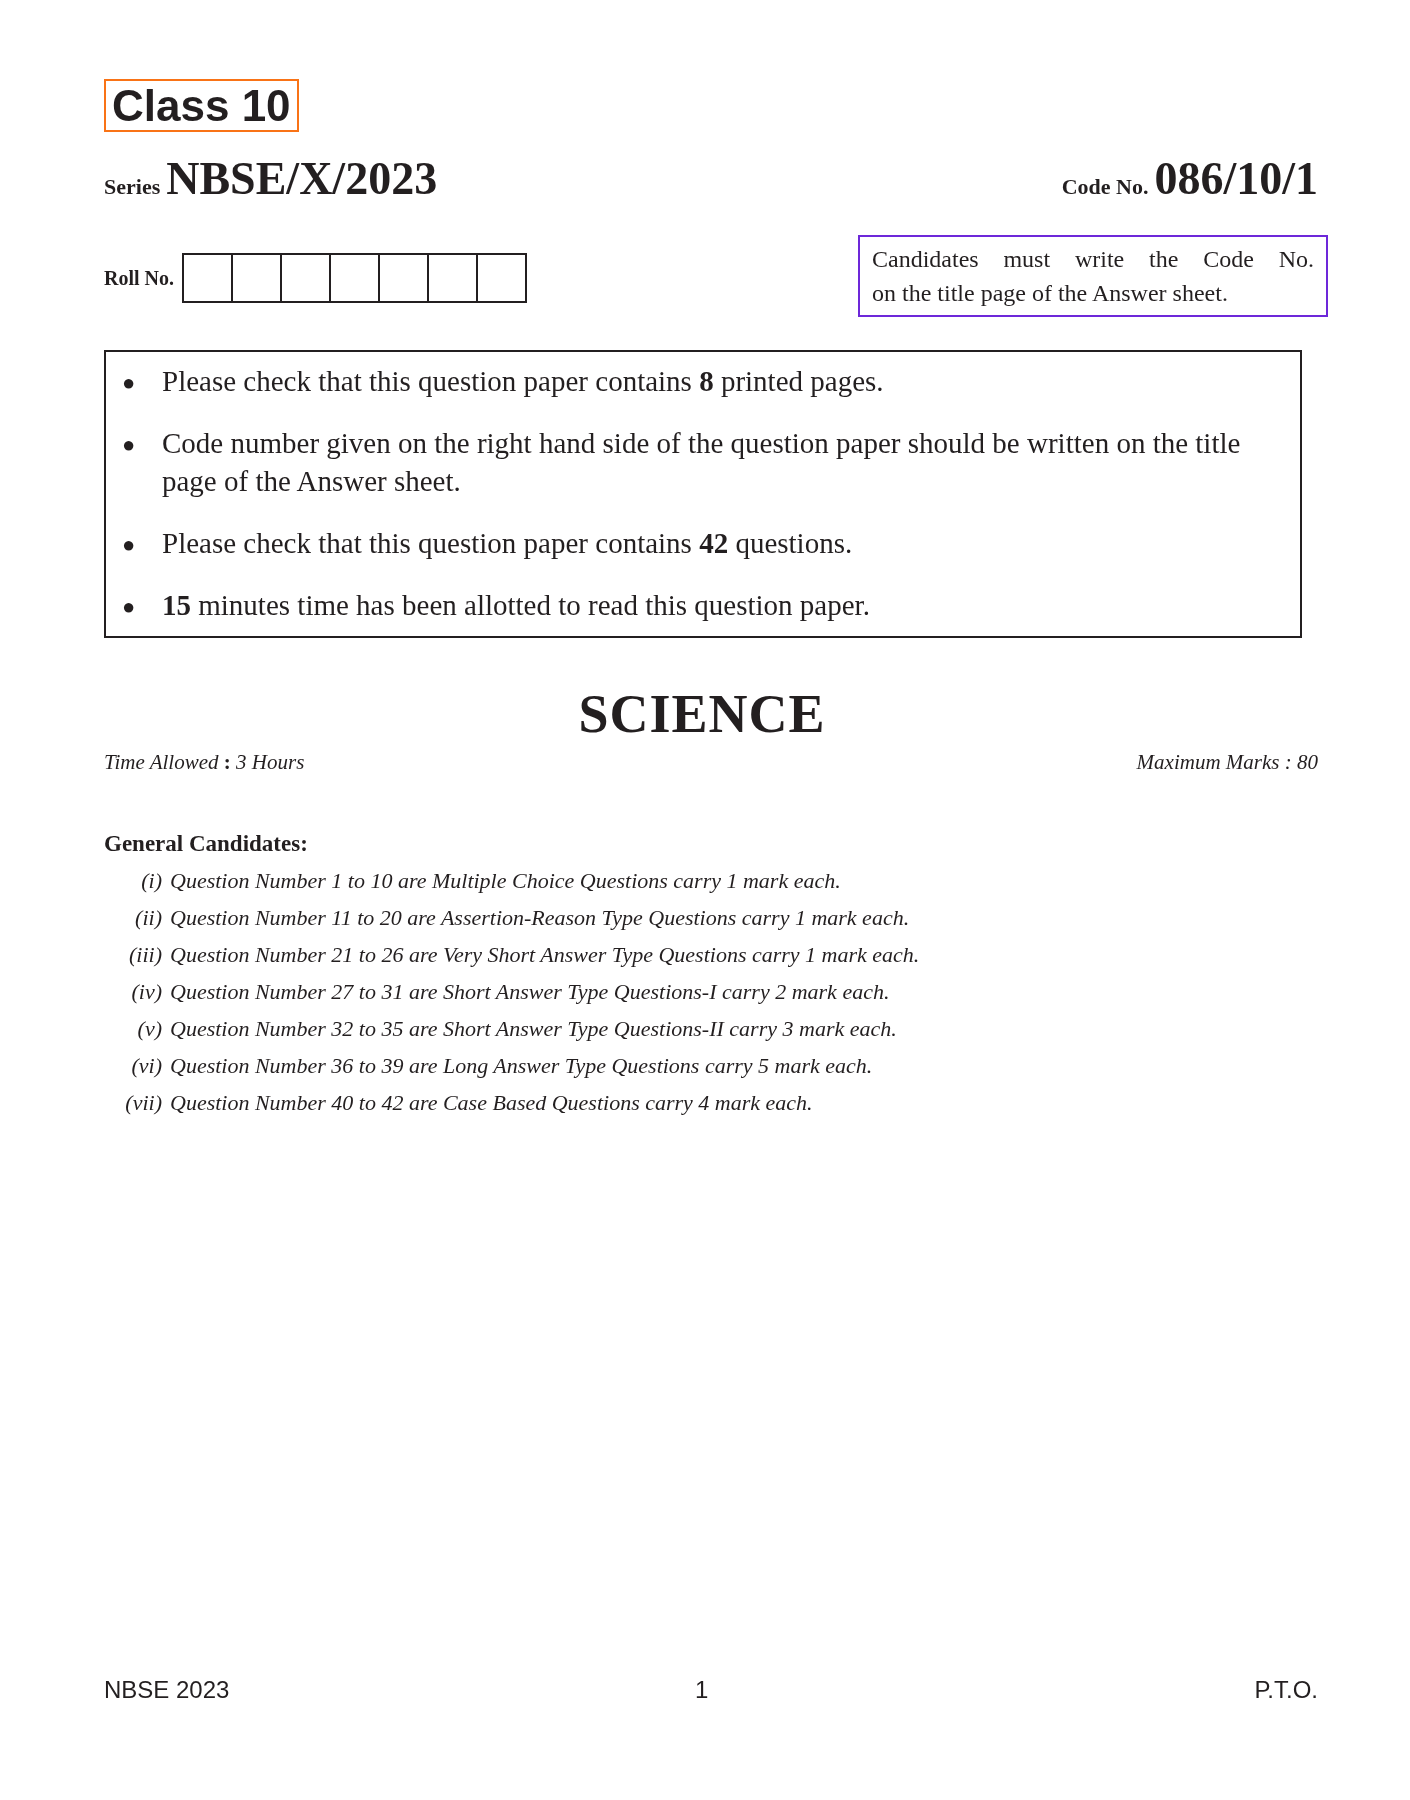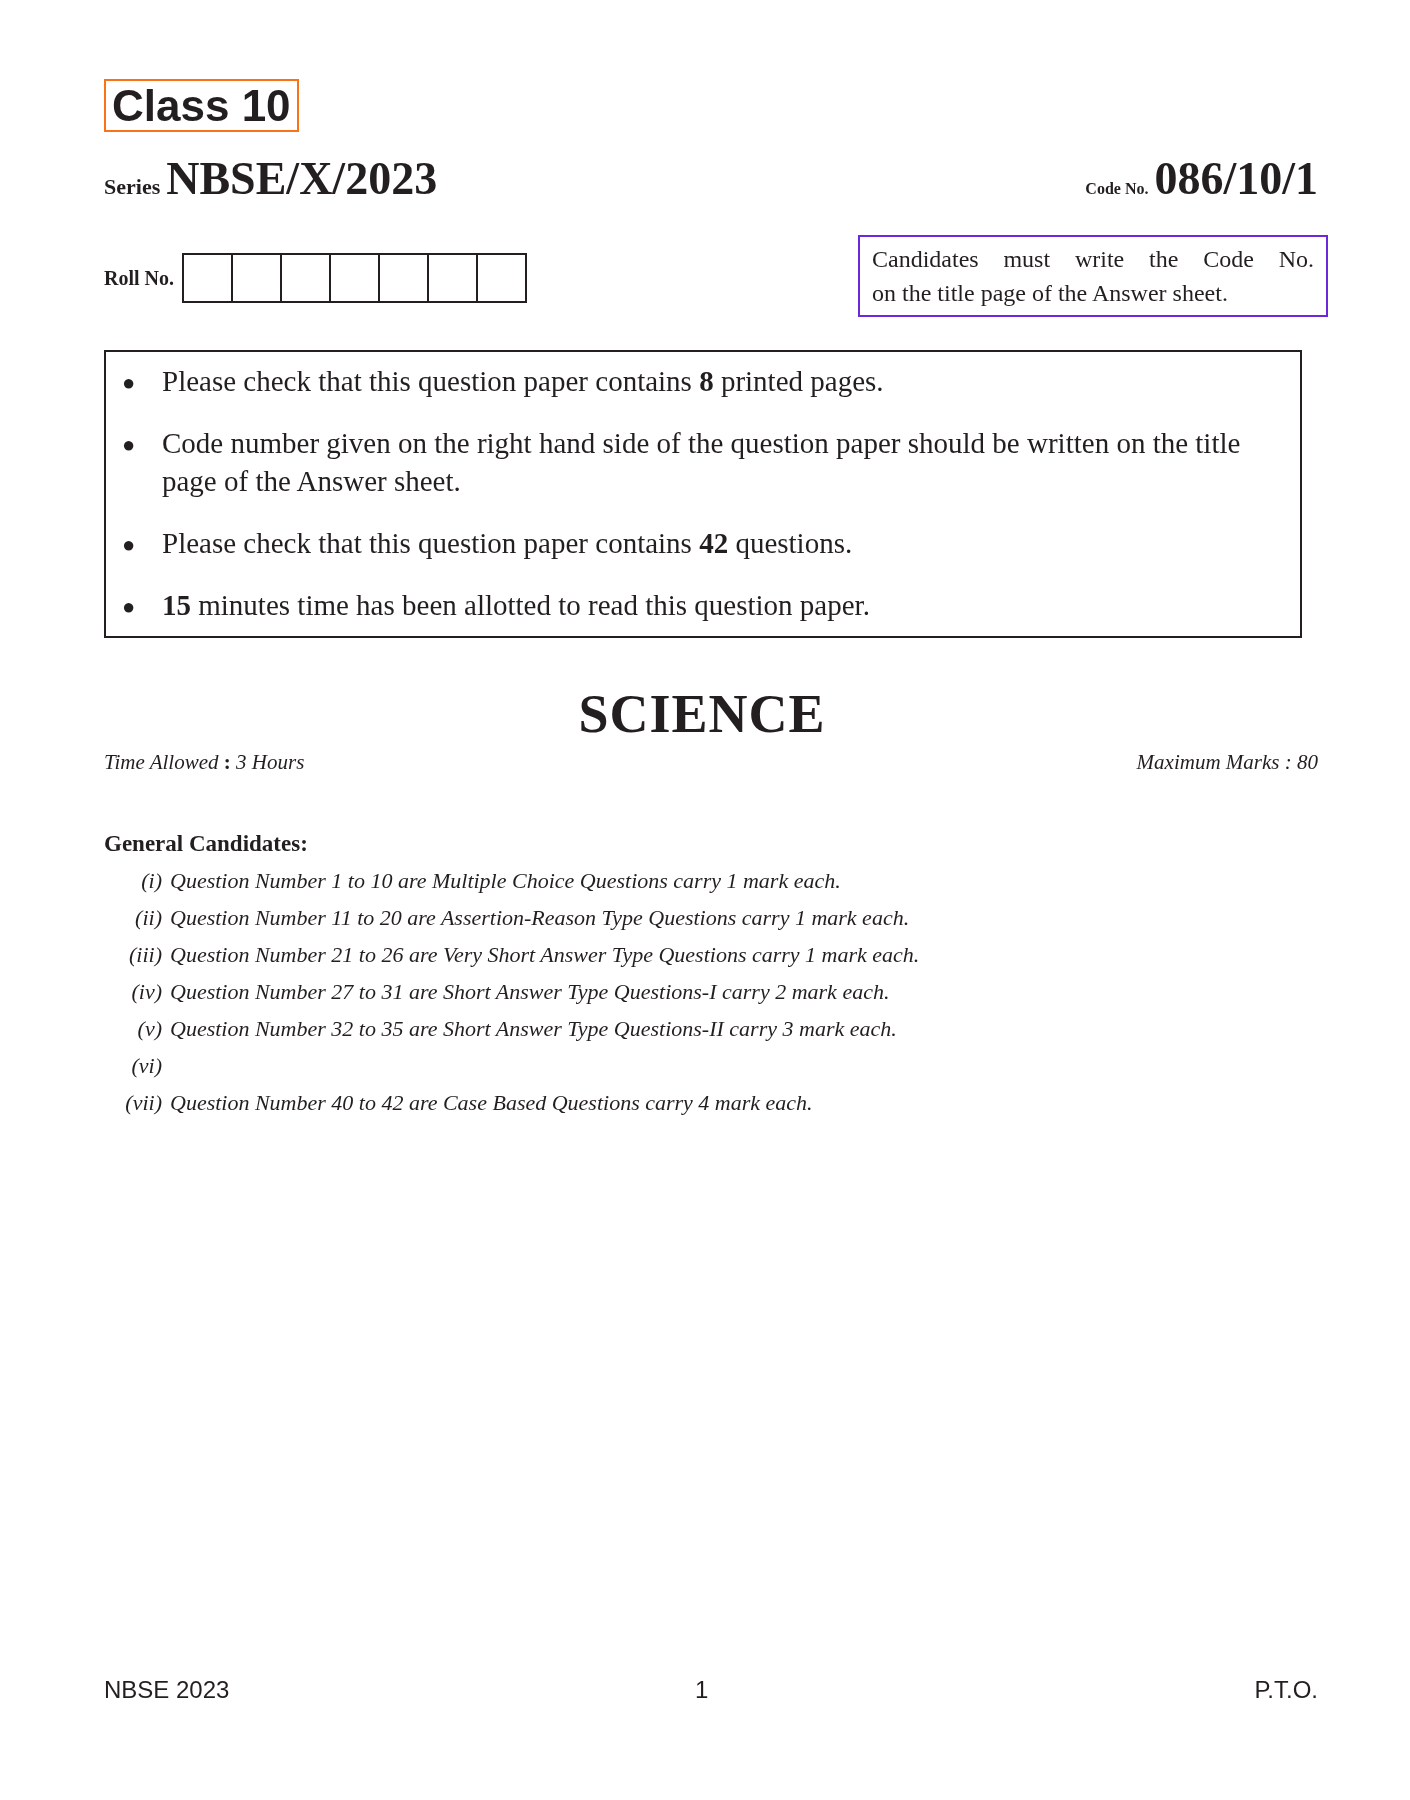--- a/index.html
+++ b/index.html
@@ -4,21 +4,21 @@
 <style>
   html, body { margin: 0; padding: 0; background: #ffffff; }
   body { width: 1410px; height: 1800px; position: relative; color: #231f20; font-family: "Liberation Serif", serif; overflow: hidden; }
   .abs { position: absolute; }
 
   .class-box { left: 104px; top: 79px; height: 49px; padding: 0 6px; border: 2px solid #f97316; font-family: "Liberation Sans", sans-serif; font-weight: bold; font-size: 44px; line-height: 49px; }
 
   .series { left: 104px; top: 152px; font-size: 46px; font-weight: bold; white-space: nowrap; }
   .series .lbl { font-size: 22px; margin-right: 6px; }
   .code { right: 92px; top: 152px; font-size: 46px; font-weight: bold; white-space: nowrap; }
-  .code .lbl { font-size: 16px; margin-right: 6px; }
+  .code .lbl { font-size: 22px; margin-right: 6px; }
 
   .roll { left: 104px; top: 253px; display: flex; align-items: center; }
   .roll .lbl { font-size: 20px; font-weight: bold; margin-right: 8px; }
   .roll .boxes { display: flex; border: 2px solid #231f20; }
   .roll .cell { width: 47px; height: 46px; border-right: 2px solid #231f20; }
   .roll .cell:last-child { border-right: none; }
 
   .cand { left: 858px; top: 235px; width: 442px; border: 2px solid #6d28d9; padding: 5px 12px; font-size: 24px; line-height: 34px; text-align: justify; text-align-last: justify; }
   .cand .l2 { text-align-last: left; }
 
@@ -108,20 +108,21 @@
   <div class="gi-row">
       <span class="num">(iv)</span>
       <span>Question Number 27 to 31 are Short Answer Type Questions-I carry 2 mark each.</span>
     </div>
   <div class="gi-row">
       <span class="num">(v)</span>
       <span>Question Number 32 to 35 are Short Answer Type Questions-II carry 3 mark each.</span>
     </div>
   <div class="gi-row">
       <span class="num">(vi)</span>
+      <span>Question Number 36 to 39 are Long Answer Type Questions carry 5 mark each.</span>
     </div>
   <div class="gi-row">
       <span class="num">(vii)</span>
       <span>Question Number 40 to 42 are Case Based Questions carry 4 mark each.</span>
     </div>
 </div>
 
 <div class="abs footer f-left">NBSE 2023</div>
 <div class="abs footer f-center">1</div>
 <div class="abs footer f-right">P.T.O.</div>

